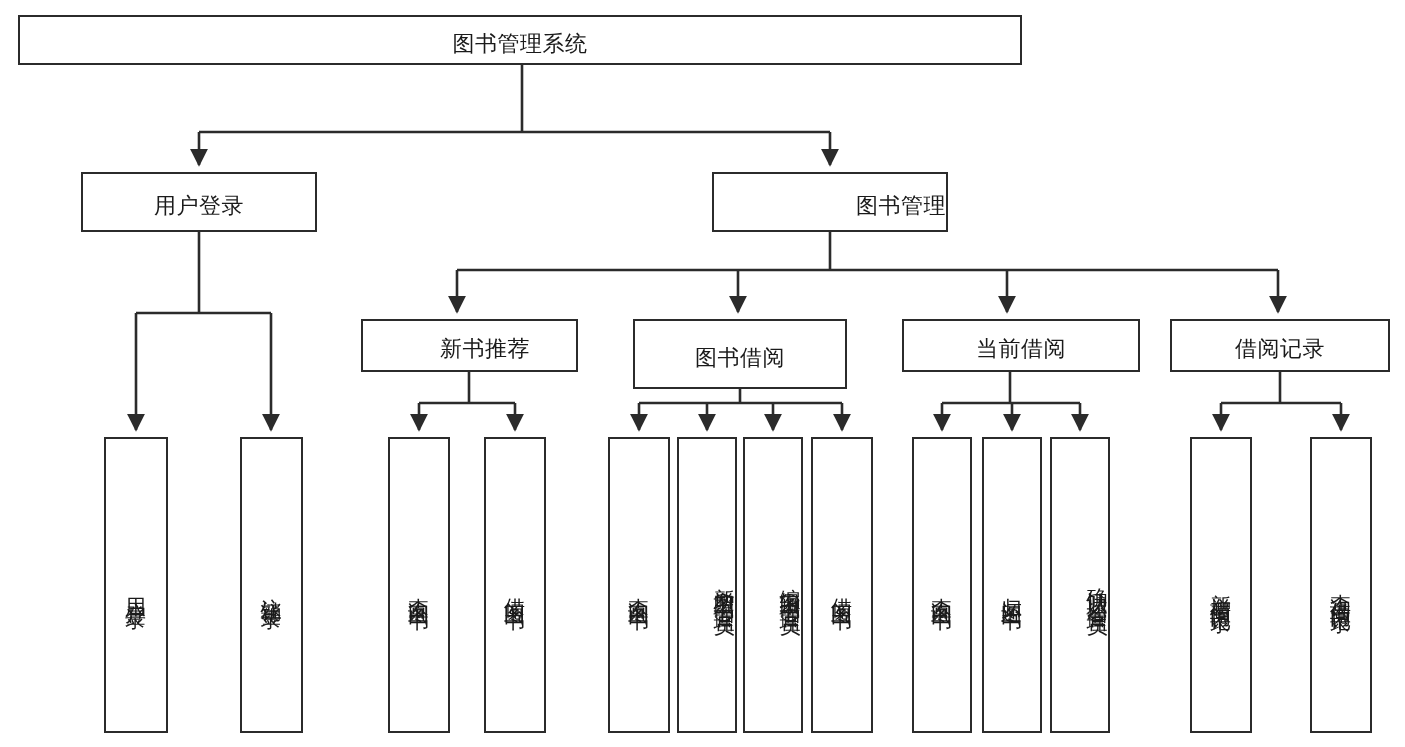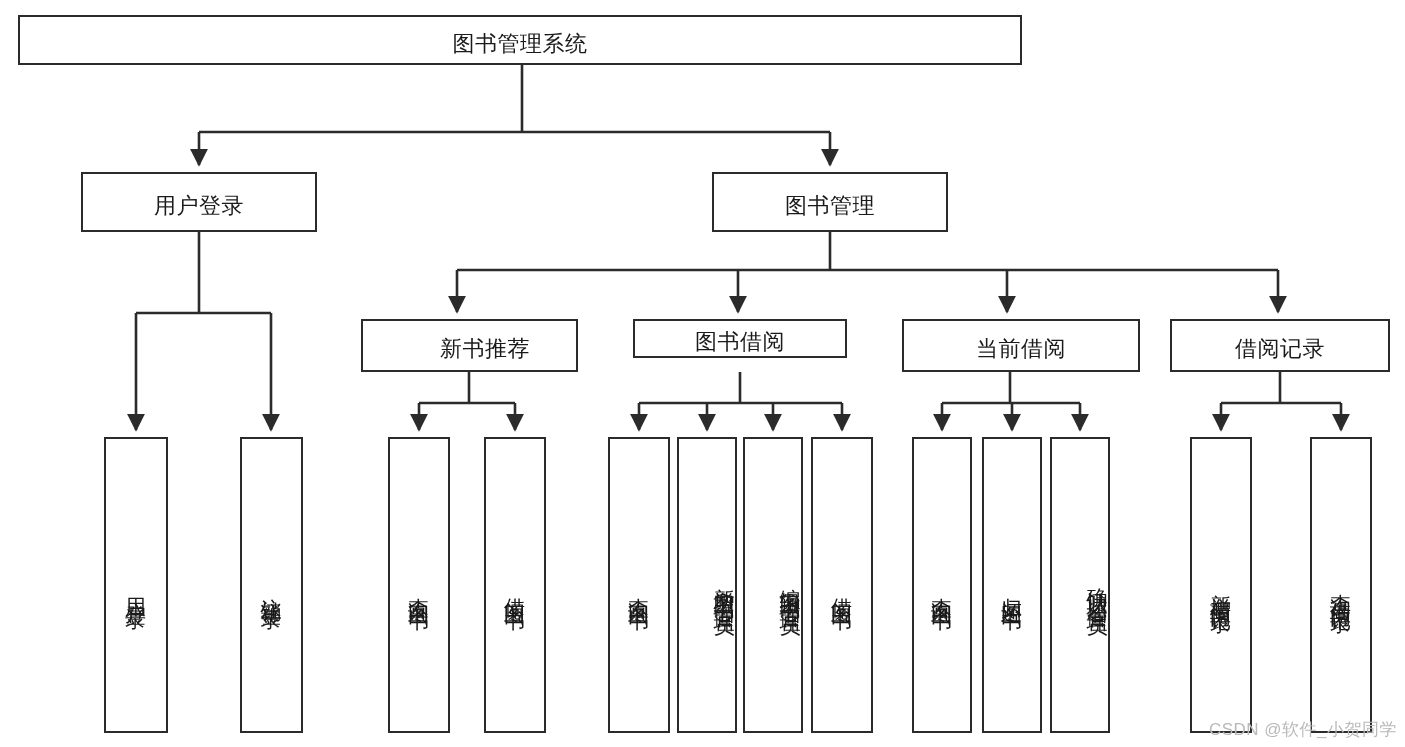--- a/index.html
+++ b/index.html
@@ -129,28 +129,28 @@
     </g>
   </svg>
 
   <div class="node h-node" style="left:18px; top:15px; width:1004px; height:50px;">
     <span class="node-label">图书管理系统</span>
   </div>
 
   <div class="node h-node" style="left:81px; top:172px; width:236px; height:60px;">
     <span class="node-label">用户登录</span>
   </div>
-  <div class="node h-node" style="left:712px; top:172px; width:236px; height:60px;">
+  <div class="node h-node" style="left:712px; top:172px; width:236px; height:60px;justify-content:flex-end;">
     <span class="node-label">图书管理</span>
   </div>
 
   <div class="node h-node" style="left:361px; top:319px; width:217px; height:53px;padding-left:31px;">
     <span class="node-label">新书推荐</span>
   </div>
-  <div class="node h-node" style="left:633px; top:319px; width:214px; height:39px;">
+  <div class="node h-node" style="left:633px; top:319px; width:214px; height:70px;">
     <span class="node-label">图书借阅</span>
   </div>
   <div class="node h-node" style="left:902px; top:319px; width:238px; height:53px;">
     <span class="node-label">当前借阅</span>
   </div>
   <div class="node h-node" style="left:1170px; top:319px; width:220px; height:53px;align-items:center;">
     <span class="node-label">借阅记录</span>
   </div>
 
   <div class="node v-node" style="left:104px; top:437px; width:64px; height:296px;">
@@ -190,15 +190,14 @@
     <span class="node-label">确认归还（管理员）</span>
   </div>
 
   <div class="node v-node" style="left:1190px; top:437px; width:62px; height:296px;">
     <span class="node-label">新增借阅记录</span>
   </div>
   <div class="node v-node" style="left:1310px; top:437px; width:62px; height:296px;">
     <span class="node-label">查询借阅记录</span>
   </div>
 
-  <div class="watermark">CSDN @软件_小贺同学</div>
 
 </div>
 
 </body></html>

